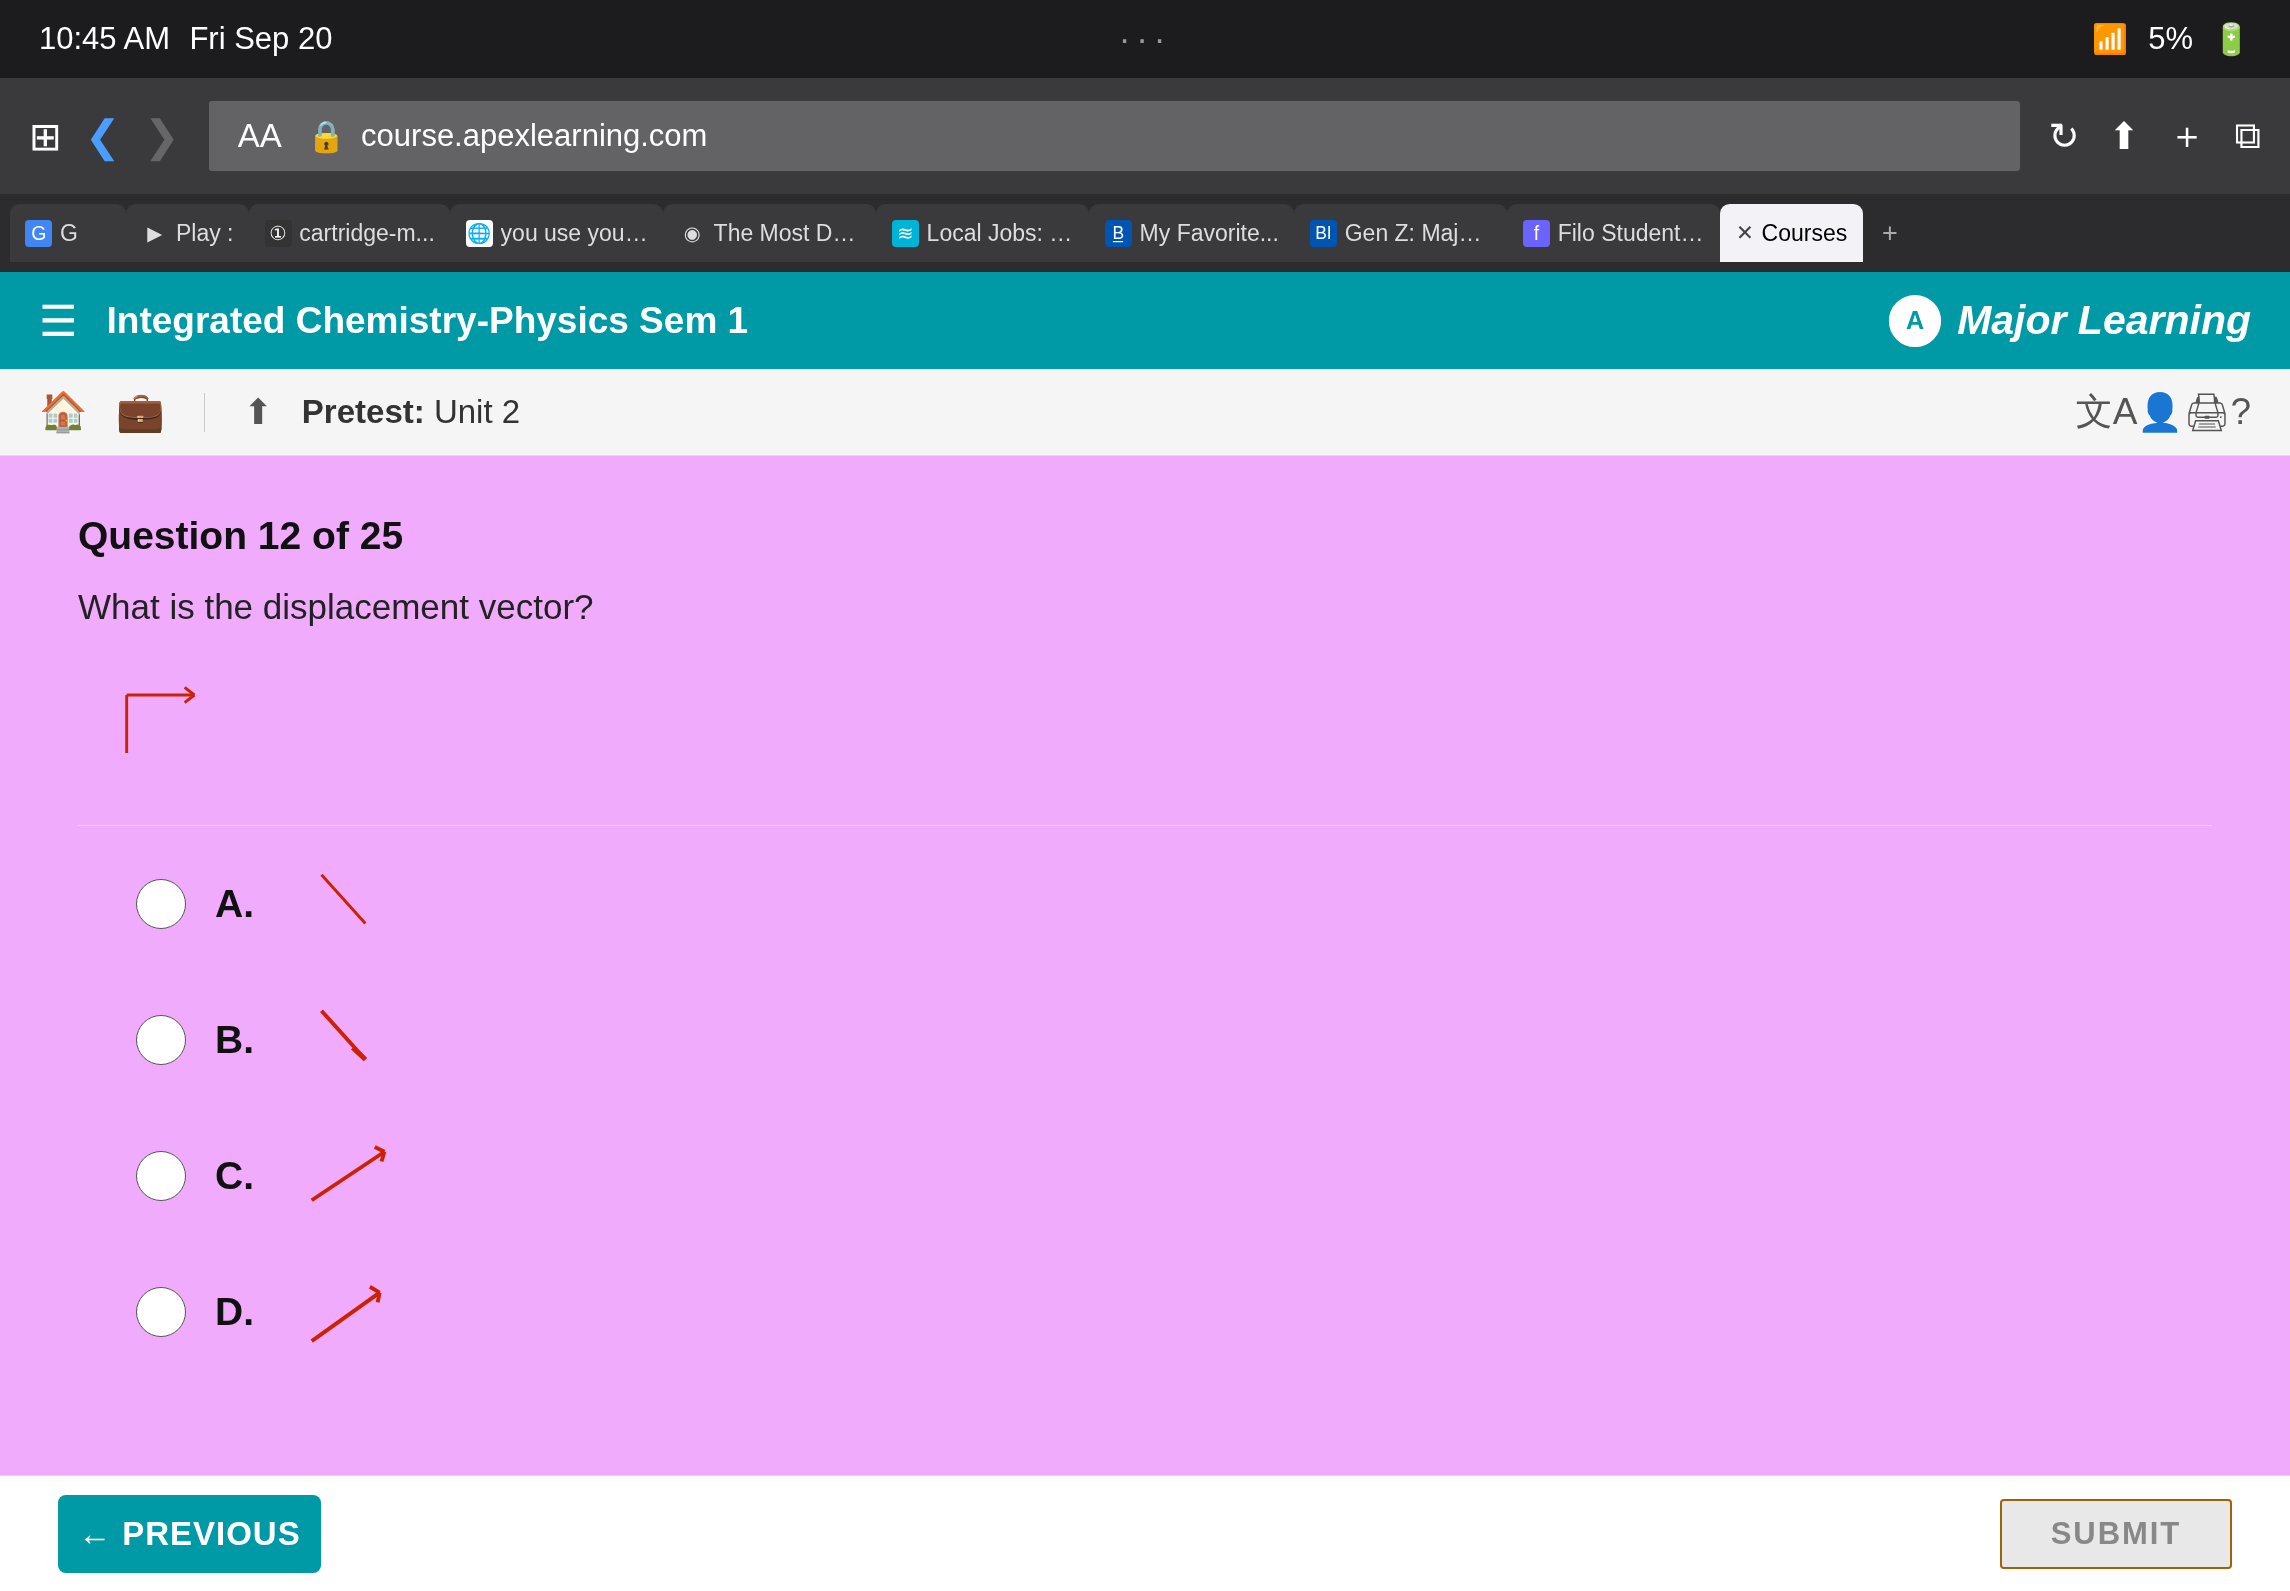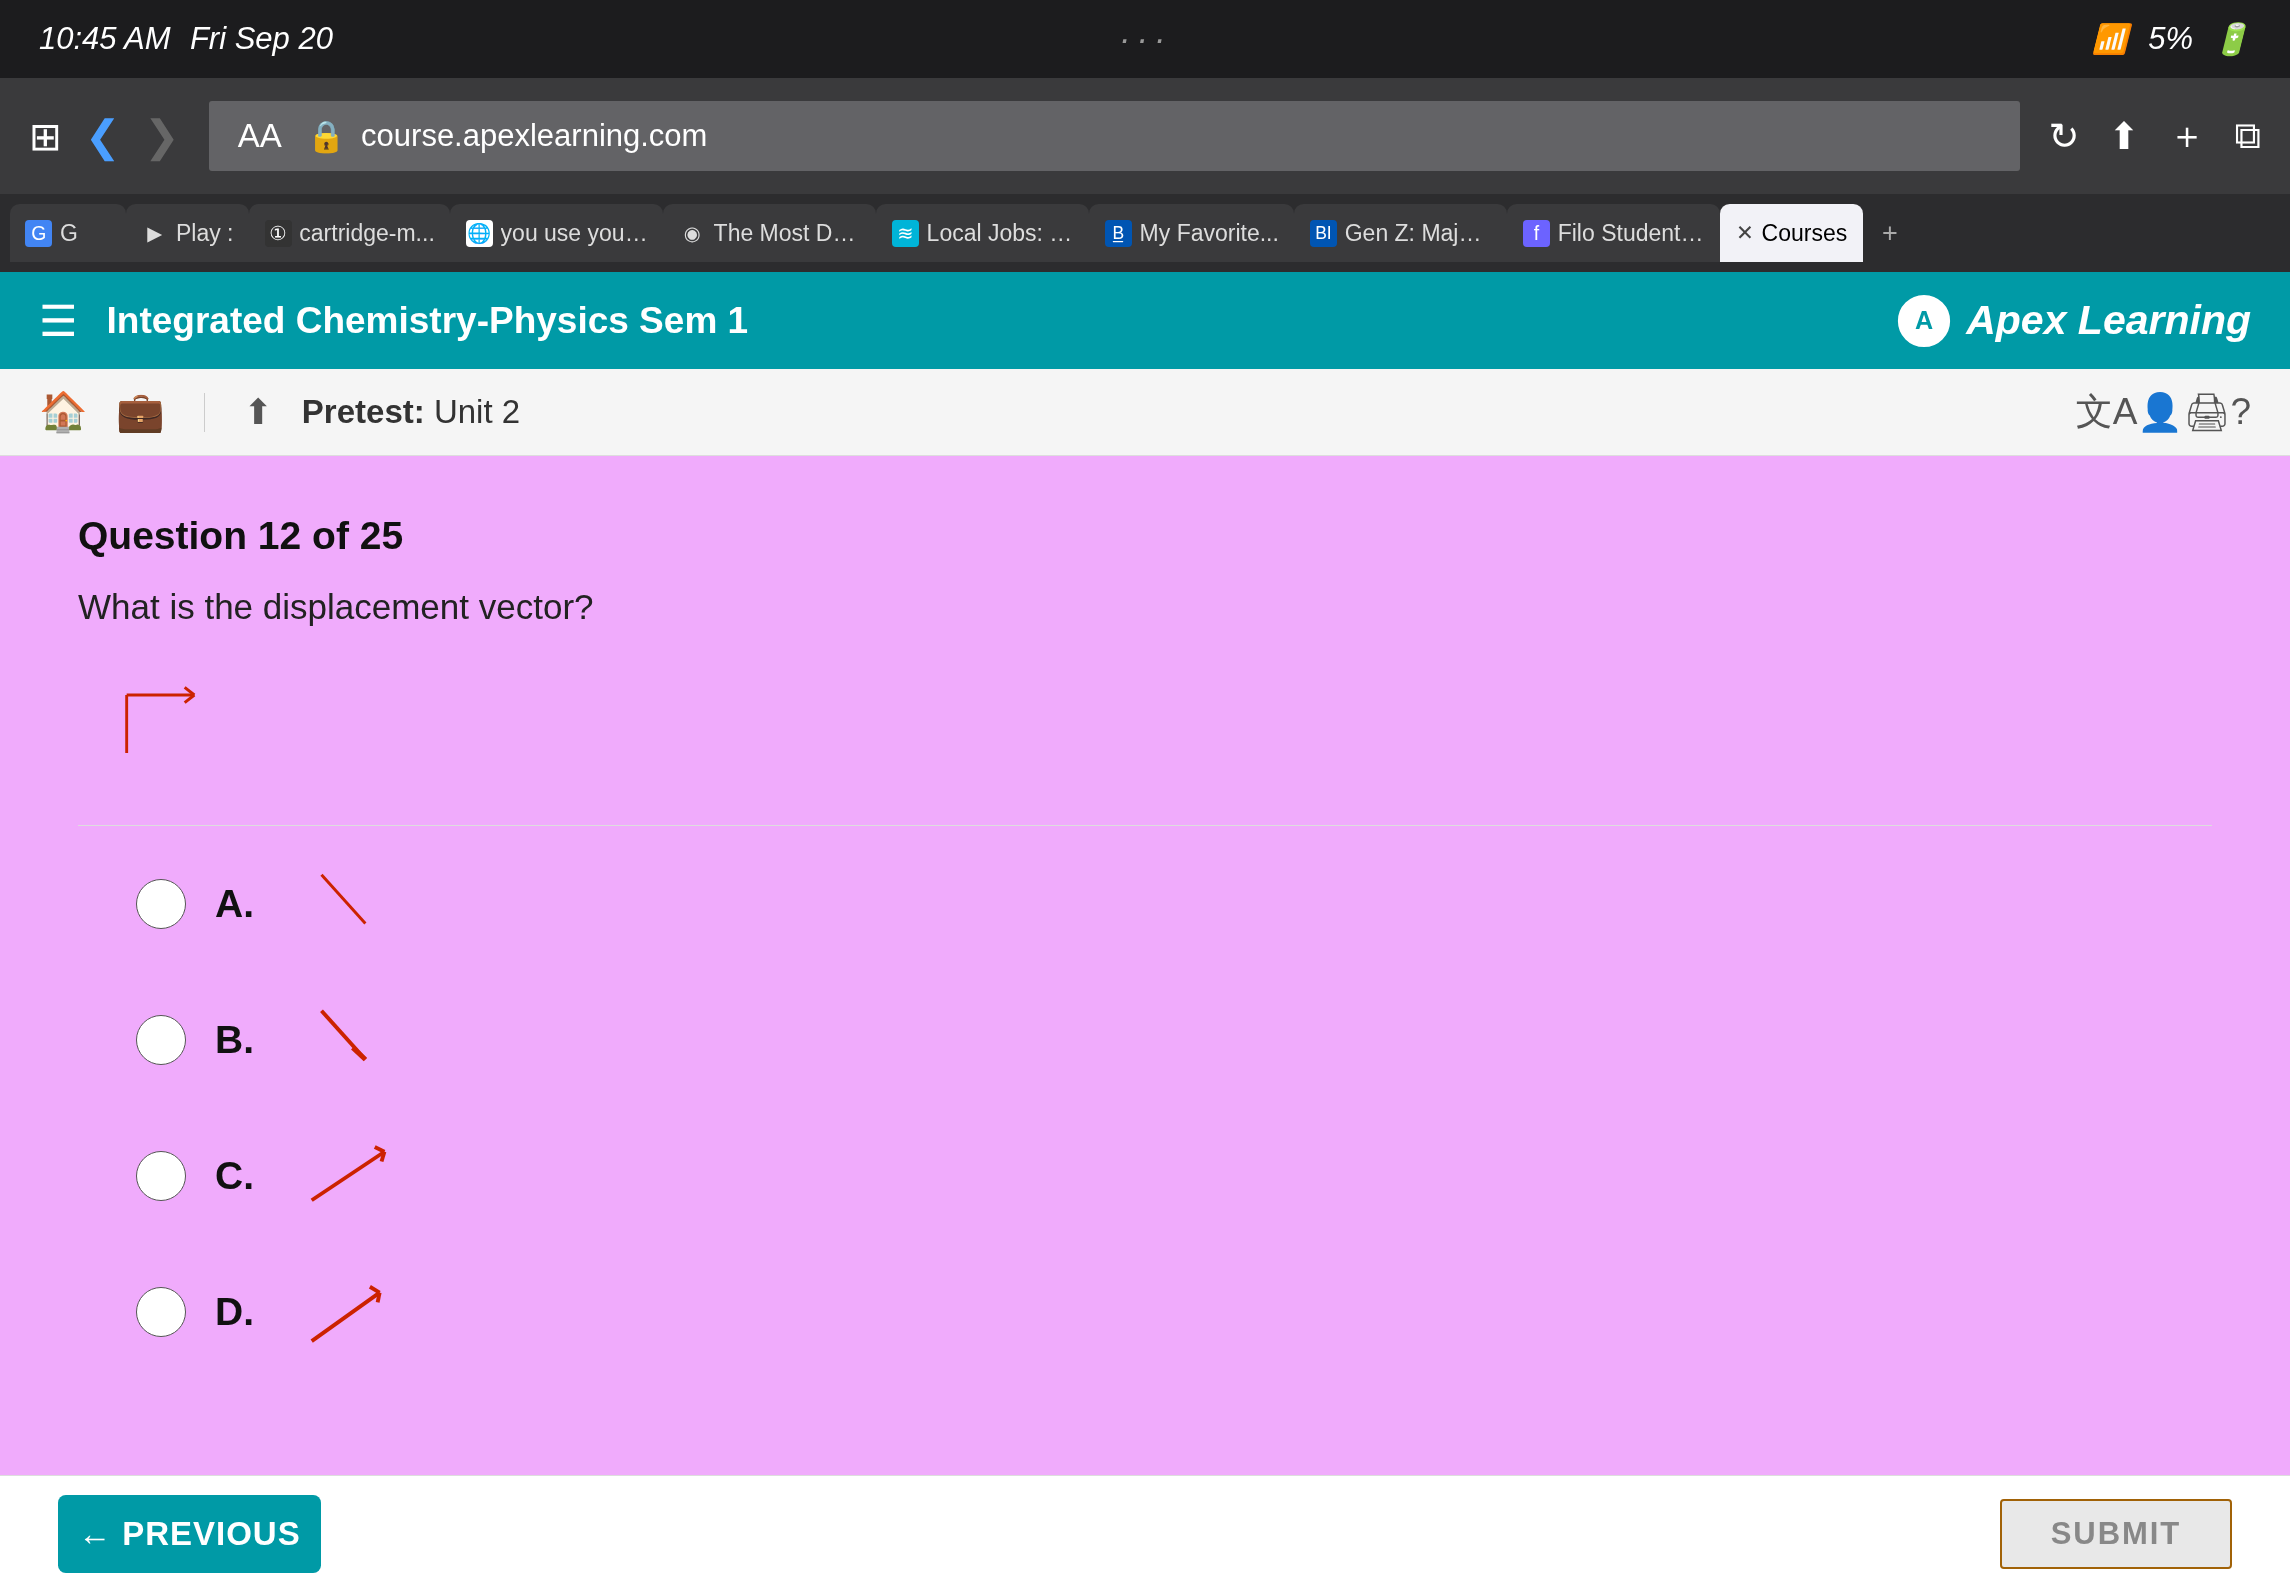--- a/index.html
+++ b/index.html
@@ -8,21 +8,20 @@
     
     .status-bar {
       background: #1c1c1e;
       color: #fff;
       height: 78px;
       display: flex;
       align-items: center;
       justify-content: space-between;
       padding: 0 39px;
       font-size: 31px;
-      font-style: italic;
     }
     .status-left { display: flex; align-items: center; gap: 19.4px; }
     .status-right { display: flex; align-items: center; gap: 19.4px; }
     .wifi-icon, .battery-icon { font-size: 29px; }
     .dots-center {
       position: absolute;
       left: 50%;
       transform: translateX(-50%);
       color: #999;
       font-size: 35px;
@@ -301,21 +300,21 @@
 <div class="app-header">
   <div class="app-header-left">
     <span class="hamburger">☰</span>
     <span class="course-title">Integrated Chemistry-Physics Sem 1</span>
   </div>
   <div class="apex-logo">
     <svg width="58" height="58" viewBox="0 0 60 60">
       <circle cx="30" cy="30" r="28" fill="#fff" stroke="#009aa6" stroke-width="2"></circle>
       <text x="30" y="38" text-anchor="middle" font-size="26" fill="#009aa6" font-weight="bold">A</text>
     </svg>
-    <span class="apex-logo-text">Apex Learning</span>
+    <span class="apex-logo-text">Major Learning</span>
   </div>
 </div>
 
 <div class="sub-header">
   <div class="sub-header-left">
     <span class="nav-icon">🏠</span>
     <span class="nav-icon">💼</span>
     <span style="width:1px;height:39px;background:#ccc;display:inline-block;margin:0 9.7px;"></span>
     <span class="upload-icon">⬆</span>
     <span class="pretest-label">

